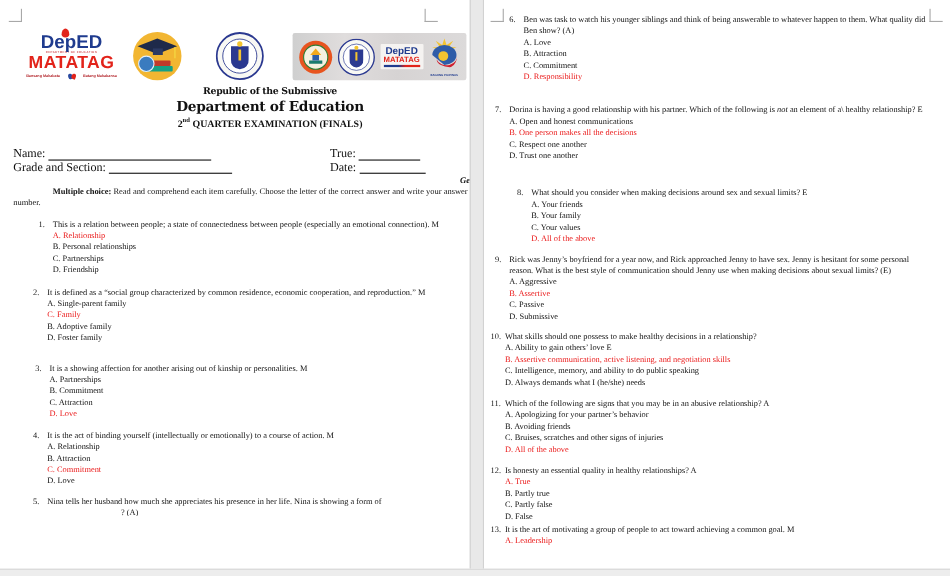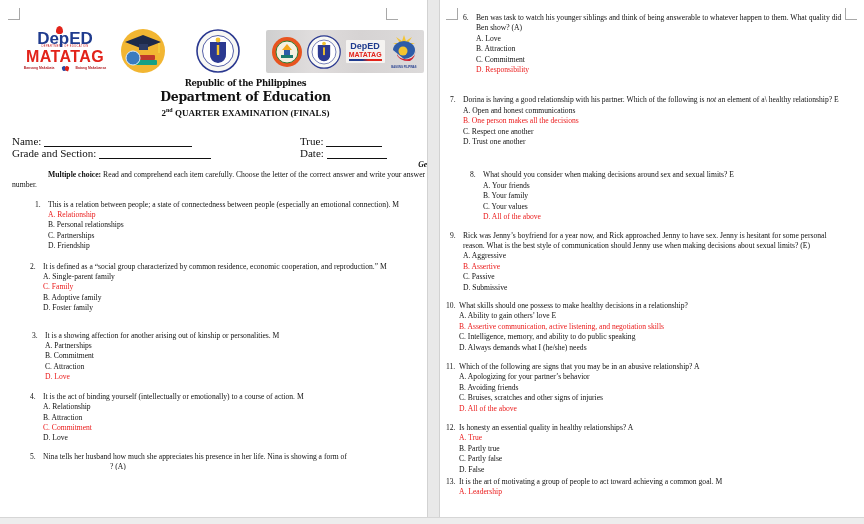--- a/index.html
+++ b/index.html
@@ -136,21 +136,21 @@
           <polygon points="15,1 17,7 23,3 19,9 26,9 19,12 15,7 11,12 4,9 11,9 7,3 13,7" fill="#f4c430"></polygon>
           <path d="M4 16 a11 9 0 0 1 22 0 a11 9 0 0 1 -11 9 z" fill="#2e5ca8"></path>
           <path d="M8 20 a9 7 0 0 0 18 -4 a10 10 0 0 1 -5 11 a12 7 0 0 1 -13 -7 z" fill="#cf2030"></path>
           <circle cx="14" cy="17" r="4.5" fill="#f4c430"></circle>
         </svg>
         <div class="bagong-cap">BAGONG PILIPINAS</div>
       </div>
     </div>
   </div>
 
-  <div class="blackletter republic">Republic of the Philippines</div>
+  <div class="blackletter republic">Republic of the Submissive</div>
   <div class="blackletter department">Department of Education</div>
 
   <div class="exam-title t3"><span>2</span><sup>nd</sup><span> QUARTER EXAMINATION (FINALS)</span></div>
 
   <div class="fields">
     <div class="frow">
       <span>Name:</span><span class="blank w-name"></span>
       <span class="rightcol"><span>True:</span><span class="blank w-score"></span></span>
     </div>
     <div class="frow">

